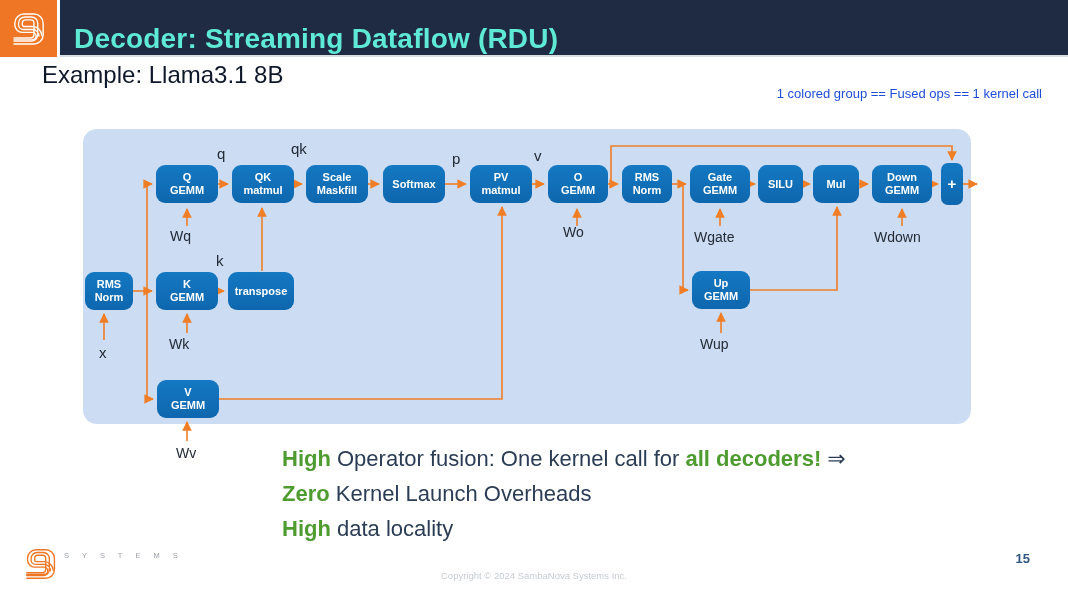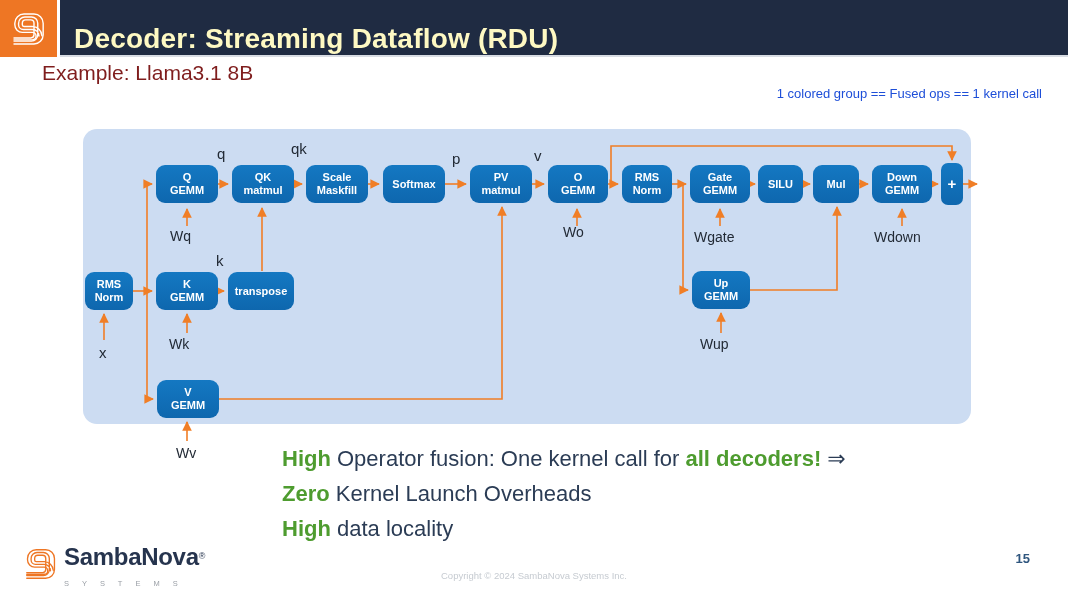--- a/index.html
+++ b/index.html
@@ -13,26 +13,26 @@
   .header-bar {
     position:absolute; left:60px; top:0; width:1008px; height:57px;
     background:#1f2b42; border-bottom:2px solid #d8dce3;
     display:flex; align-items:center;
   }
   .logo-tile {
     position:absolute; left:0; top:0; width:57px; height:57px;
     background:#ee7624; display:flex; align-items:center; justify-content:center;
   }
   .page-title {
-    color:#fef9c3; font-size:28px; font-weight:700; padding-left:14px;
+    color:#5eead4; font-size:28px; font-weight:700; padding-left:14px;
     letter-spacing:0.2px;
     margin-top:23px;
   }
   .subtitle {
-    position:absolute; left:42px; top:61px; font-size:21px; color:#7f1d1d;
+    position:absolute; left:42px; top:61px; font-size:24px; color:#0f172a;
   }
   .note {
     position:absolute; right:26px; top:86px; font-size:13px; color:#1d4ed8;
   }
   
   .canvas {
     position:absolute; left:83px; top:129px; width:888px; height:295px;
     background:#ccdcf2; border-radius:14px;
   }
   .node {
@@ -181,20 +181,19 @@
 
   <div class="footer-logo">
     <svg width="38" height="42" viewBox="0 0 48 48">
       <g fill="none" stroke="#ee7624" stroke-width="1.7" stroke-linecap="round">
         <path d="M6,42 H30 A11 11 0 0 0 41 31 V17 A11 11 0 0 0 30 6 H18 A11 11 0 0 0 7 17 V19 A9 9 0 0 0 16 28 H28 A4.5 4.5 0 0 1 32.5 32.5 A4.5 4.5 0 0 1 28 37 H6"></path>
         <path d="M6,38.5 H27 A7.5 7.5 0 0 0 34.5 31 V17 A7.5 7.5 0 0 0 27 9.5 H19 A7.5 7.5 0 0 0 11.5 17 V19 A5.5 5.5 0 0 0 17 24.5 H28 A8 8 0 0 1 36 32.5"></path>
         <path d="M6,34.8 H26 A4 4 0 0 0 30 31 V17 A4 4 0 0 0 26 13 H20 A4 4 0 0 0 16 17 V19 A2 2 0 0 0 18 21 H28 A11.5 11.5 0 0 1 39.5 32"></path>
       </g>
     </svg>
     <div class="brand-text">
-      <div><span class="brand-name">SambaNova</span><span class="brand-reg">®</span></div>
       <div class="brand-sub">S Y S T E M S</div>
     </div>
   </div>
   <div class="copyright">Copyright © 2024 SambaNova Systems Inc.</div>
   <div class="page-number">15</div>
 
 </div>
 
 </body></html>

